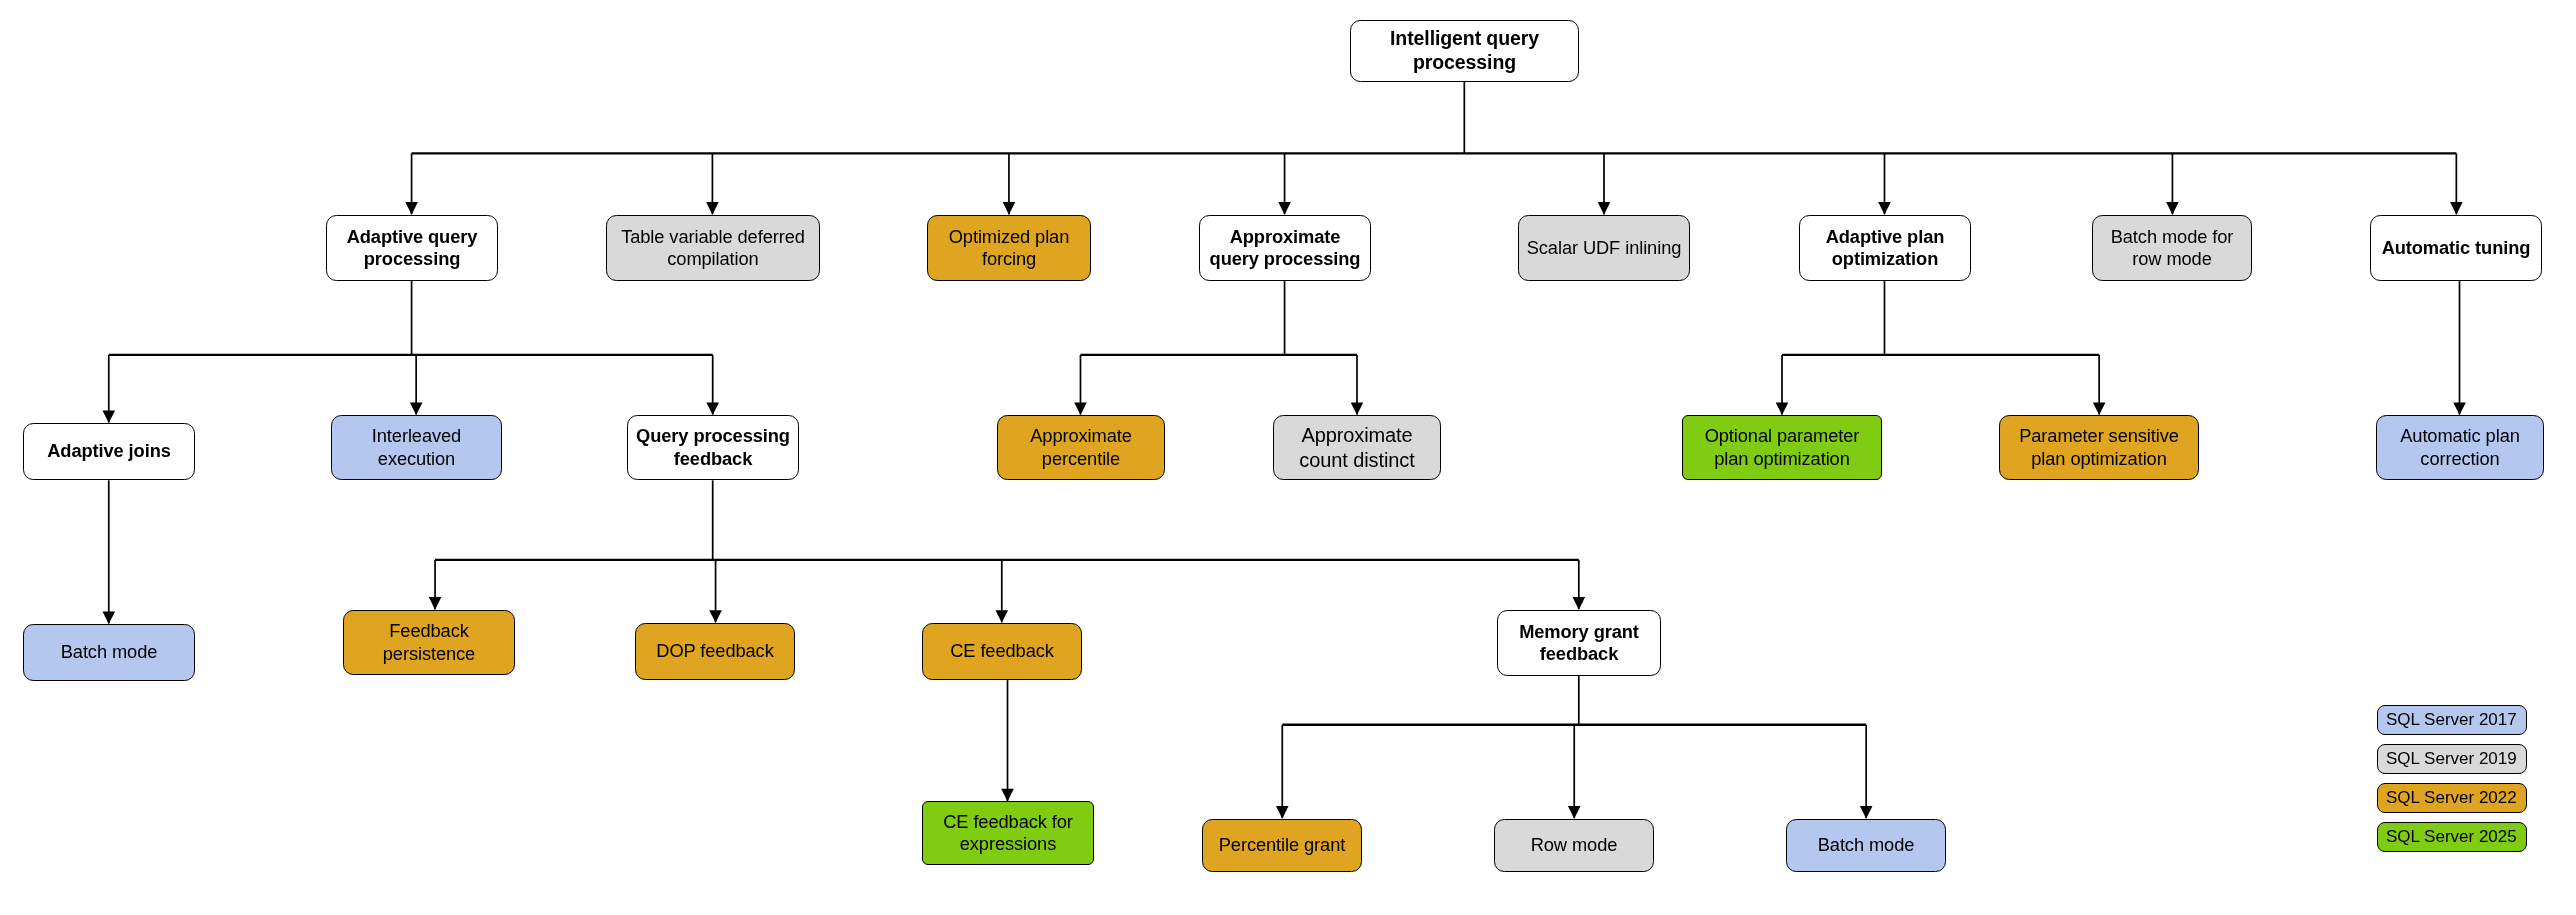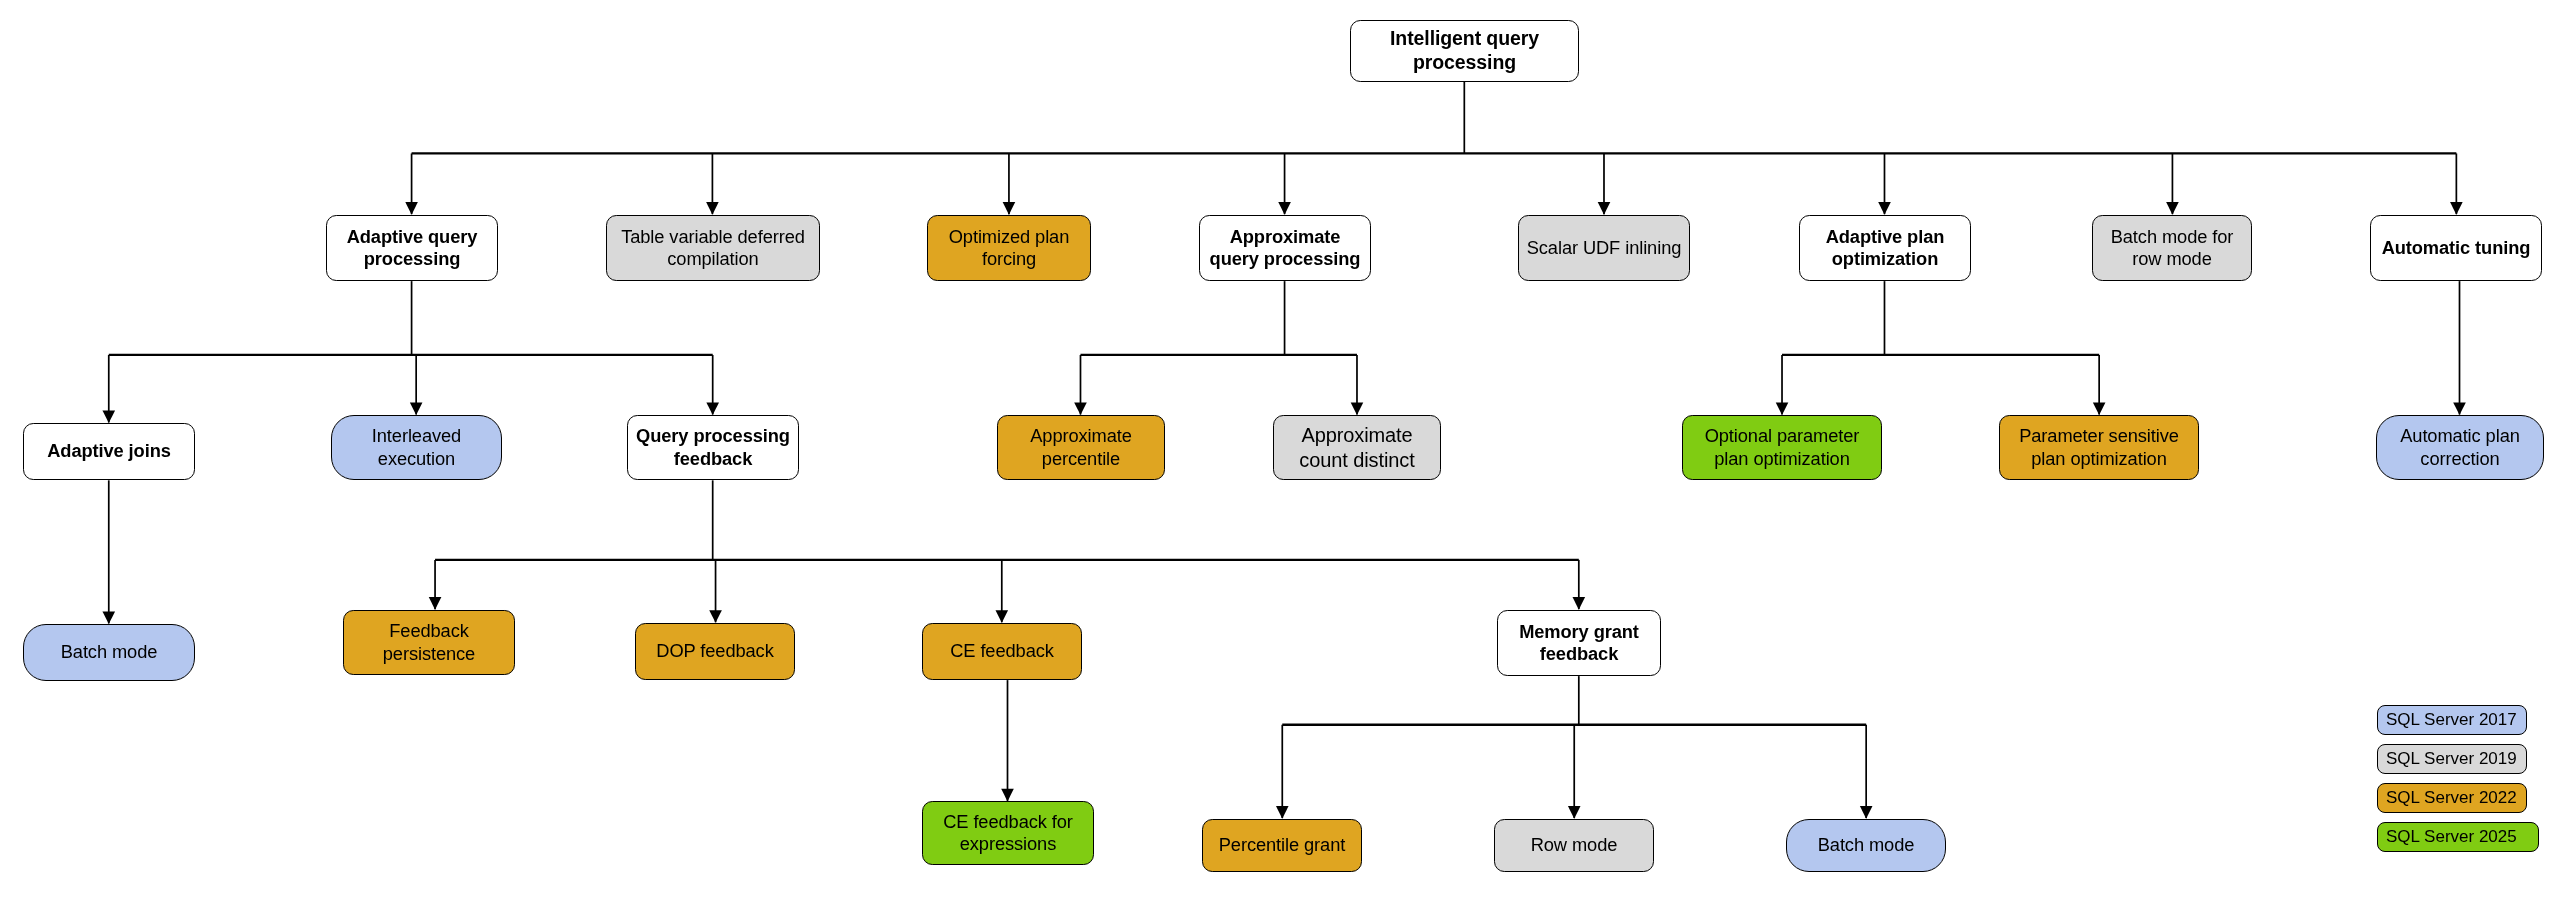--- a/index.html
+++ b/index.html
@@ -35,23 +35,23 @@
     justify-content: center;
     text-align: center;
     color: #000000;
     line-height: 1.22;
     padding: 2.3px 4.6px;
     letter-spacing: -0.1px;
   }
   .node .label { display: block; width: 100%; }
   .fill-white { background: #ffffff; font-weight: bold; }
   .fill-gray  { background: #d9d9d9; font-weight: normal; }
-  .fill-blue  { background: #b4c7ef; font-weight: normal; border-radius: 23px; }
+  .fill-blue  { background: #b4c7ef; font-weight: normal; }
   .fill-orange{ background: #dfa521; font-weight: normal; }
-  .fill-green { background: #80cc12; font-weight: normal; }
+  .fill-green { background: #80cc12; font-weight: normal; border-radius: 6px; }
 
   .legend-item {
     position: absolute;
     box-sizing: border-box;
     border: 1.7px solid #000000;
     border-radius: 8px;
     display: flex;
     align-items: center;
     justify-content: flex-start;
     padding-left: 8px;
@@ -207,17 +207,17 @@
     </div>
     <div class="legend-item fill-blue" style="left: 2377px; top: 705px; width: 150px; height: 30px;">
       <span>SQL Server 2017</span>
     </div>
     <div class="legend-item fill-gray" style="left: 2377px; top: 744px; width: 150px; height: 30px;">
       <span>SQL Server 2019</span>
     </div>
     <div class="legend-item fill-orange" style="left: 2377px; top: 783px; width: 150px; height: 30px;">
       <span>SQL Server 2022</span>
     </div>
-    <div class="legend-item fill-green" style="left: 2377px; top: 822px; width: 162px; height: 30px;">
+    <div class="legend-item fill-green" style="left: 2377px; top: 822px; width: 150px; height: 30px;">
       <span>SQL Server 2025</span>
     </div>
   </div>
 
 
 </body></html>

